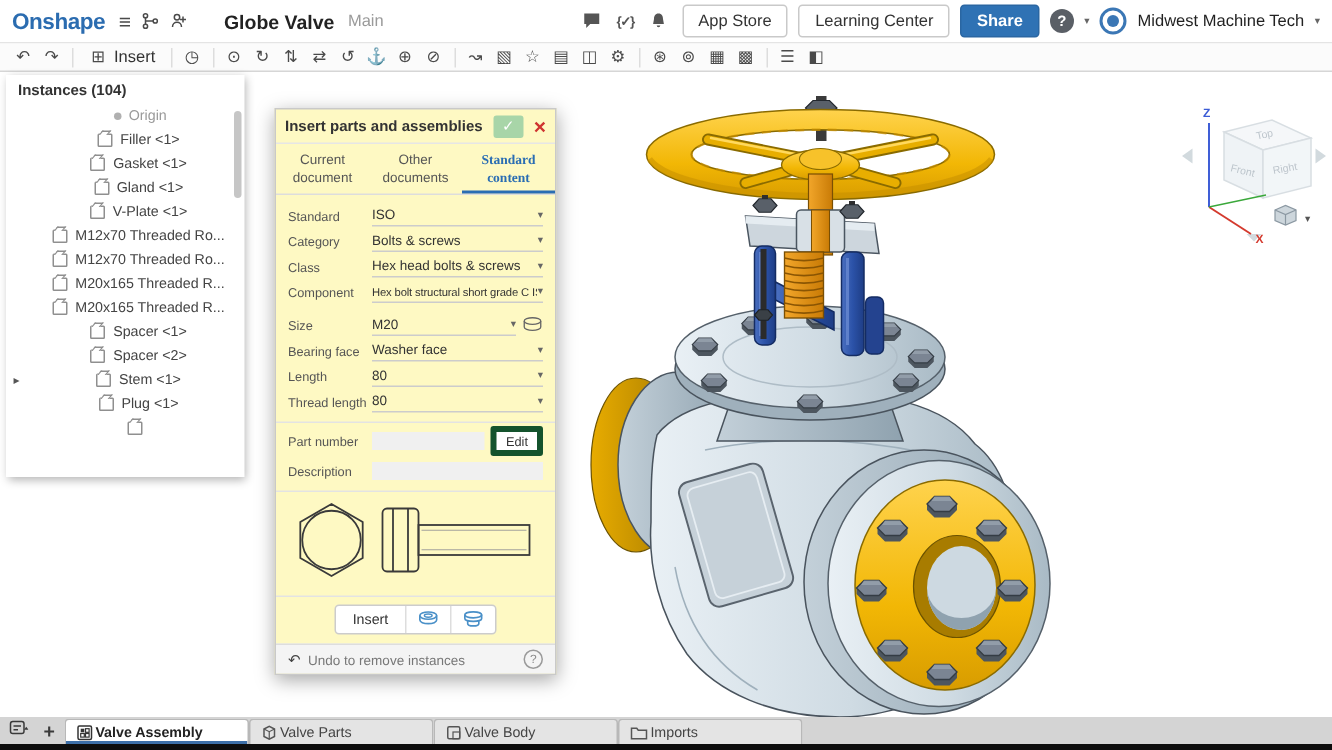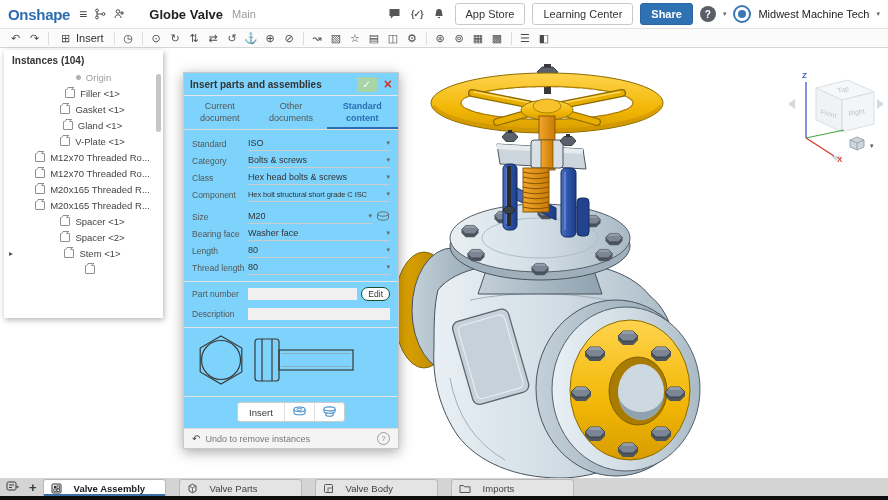--- a/index.html
+++ b/index.html
@@ -49,62 +49,62 @@
   .inst-item.muted{color:#9a9a9a;}
   .chev{position:absolute;left:5px;top:4px;font-size:8px;color:#555;}
   .p-ico{width:8px;height:7px;border:1px solid #8f8f8f;border-radius:1px;position:relative;flex-shrink:0;background:#fff;}
   .p-ico::before{content:"";position:absolute;left:1px;top:-3px;width:4px;height:2px;border:1px solid #8f8f8f;
                  border-bottom:none;transform:skewX(-40deg);background:#fff;}
   .o-dot{width:5px;height:5px;border-radius:50%;background:#b0b0b0;flex-shrink:0;margin-left:2px;}
   .ctx-badge{width:9px;height:7px;border:1px solid #888;border-radius:1px;margin-left:4px;flex-shrink:0;}
   .inst-scroll{position:absolute;right:2px;top:24px;width:5px;height:58px;background:#c6c6c6;border-radius:3px;}
 
   
-  .dialog{position:absolute;left:183px;top:24px;width:216px;background:#7dd3fc;border:1px solid #c9c9c9;
+  .dialog{position:absolute;left:183px;top:24px;width:188px;background:#fef9c3;border:1px solid #c9c9c9;
           box-shadow:0 3px 12px rgba(0,0,0,.35);box-sizing:border-box;}
   .dlg-head{height:22px;display:flex;align-items:center;padding:0 6px;border-bottom:1px solid #e6e6e6;}
   .dlg-title{flex:1;font-size:10px;font-weight:bold;color:#333;}
   .ok-btn{width:20px;height:15px;background:#a8d5a8;border-radius:2px;color:#fff;font-size:10px;
           display:flex;align-items:center;justify-content:center;}
   .x-btn{color:#cf3430;font-size:14px;font-weight:bold;margin-left:7px;line-height:1;}
   .dlg-tabs{display:flex;border-bottom:1px solid #ddd;}
   .dlg-tab{flex:1;text-align:center;font-size:9px;color:#555;padding:5px 3px 5px;line-height:1.3;}
-  .dlg-tab.active{color:#2a6db3;font-weight:bold;border-bottom:2px solid #2a6db3;padding-bottom:3px;}
+  .dlg-tab.active{color:#2a6db3;font-weight:bold;border-bottom:2px solid #2a6db3;padding-bottom:3px;font-family:Liberation Serif, serif;}
   .dlg-body{padding:5px 8px 0 8px;}
   .f-row{display:flex;align-items:center;height:17px;}
   .f-label{width:56px;font-size:8.5px;color:#555;flex-shrink:0;}
   .f-select{flex:1;display:flex;align-items:center;border-bottom:1px solid #ccc;height:14px;font-size:9px;color:#333;min-width:0;}
   .f-select .val{flex:1;white-space:nowrap;overflow:hidden;}
   .f-row.small .val{font-size:7.5px;letter-spacing:-.1px;}
   .group-gap{height:5px;}
   .bolt-mini{margin-left:4px;flex-shrink:0;display:flex;}
   .dlg-hr{height:1px;background:#e3e3e3;margin:5px -8px 0 -8px;}
   .pn-row{display:flex;align-items:center;height:17px;margin-top:3px;}
   .pn-input{flex:1;height:12px;background:#f0f0f0;}
-  .edit-btn{margin-left:4px;border:1px solid #14532d;border-radius:7px;font-size:8.5px;padding:1px 6px;color:#333;background:#fff;}
+  .edit-btn{margin-left:4px;border:4px solid #14532d;border-radius:2px;font-size:8.5px;padding:1px 6px;color:#333;background:#fff;}
   .preview{margin-top:5px;border-top:1px solid #e3e3e3;border-bottom:1px solid #e3e3e3;
            margin-left:-8px;margin-right:-8px;padding:1px 7px;}
   .insert-row{display:flex;align-items:center;justify-content:center;padding:5px 0 6px;}
   .seg{display:flex;align-items:stretch;border:1px solid #ccc;border-radius:3px;overflow:hidden;background:#fff;}
   .seg-btn{padding:3px 11px;font-size:9.5px;color:#333;display:flex;align-items:center;}
   .seg-ico{padding:3px 7px;border-left:1px solid #ddd;display:flex;align-items:center;}
   .dlg-footer{background:#f4f4f4;border-top:1px solid #ddd;height:19px;display:flex;align-items:center;
               padding:0 8px;font-size:9px;color:#777;gap:5px;}
   .undo-g{color:#444;font-size:10px;}
   .q-circ{margin-left:auto;width:11px;height:11px;border:1px solid #9a9a9a;border-radius:50%;color:#8a8a8a;
           font-size:8px;display:flex;align-items:center;justify-content:center;}
 
   
   .tabbar{position:absolute;left:0;top:478px;width:888px;height:18px;background:#d4d4d4;
           display:flex;align-items:flex-end;box-sizing:border-box;}
   .tabbar-icons{display:flex;align-items:center;height:18px;padding:0 6px;gap:10px;}
   .plus-g{font-size:13px;color:#3a3a3a;font-weight:bold;line-height:1;}
   .dtab{width:123px;height:17px;background:#e4e4e4;border:1px solid #b8b8b8;border-bottom:none;
-        border-radius:3px 3px 0 0;display:flex;align-items:center;gap:12px;padding:0 7px;
-        font-size:9.5px;color:#444;margin-right:13px;box-sizing:border-box;white-space:nowrap;overflow:hidden;}
+        border-radius:3px 3px 0 0;display:flex;align-items:center;gap:2px;padding:0 7px;
+        font-size:9.5px;color:#444;margin-right:0;box-sizing:border-box;white-space:nowrap;overflow:hidden;}
   .dtab.active{background:#fff;color:#222;font-weight:bold;box-shadow:inset 0 -2px 0 #3d6fa8;}
   .blackbar{position:absolute;left:0;top:496px;width:888px;height:4px;background:#0d0d0d;}
 </style>
 </head>
 <body>
 
 <div class="topbar">
   <span class="logo">Onshape</span>
   <span class="hamburger">≡</span>
   <span class="tb-mini">
@@ -380,20 +380,24 @@
       <span class="p-ico"></span>
       <span class="lbl">Spacer &lt;2&gt;</span>
     </div>
     <div class="inst-item">
       <span class="chev">▸</span>
       <span class="p-ico"></span>
       <span class="lbl">Stem &lt;1&gt;</span>
     </div>
     <div class="inst-item">
       <span class="p-ico"></span>
+      <span class="lbl">Plug &lt;1&gt;</span>
+    </div>
+    <div class="inst-item">
+      <span class="p-ico"></span>
       <span class="lbl"></span>
     </div>
     <div class="inst-scroll"></div>
   </div>
 
   <div class="dialog">
     <div class="dlg-head">
       <span class="dlg-title">Insert parts and assemblies</span>
       <span class="ok-btn">✓</span>
       <span class="x-btn">×</span>

